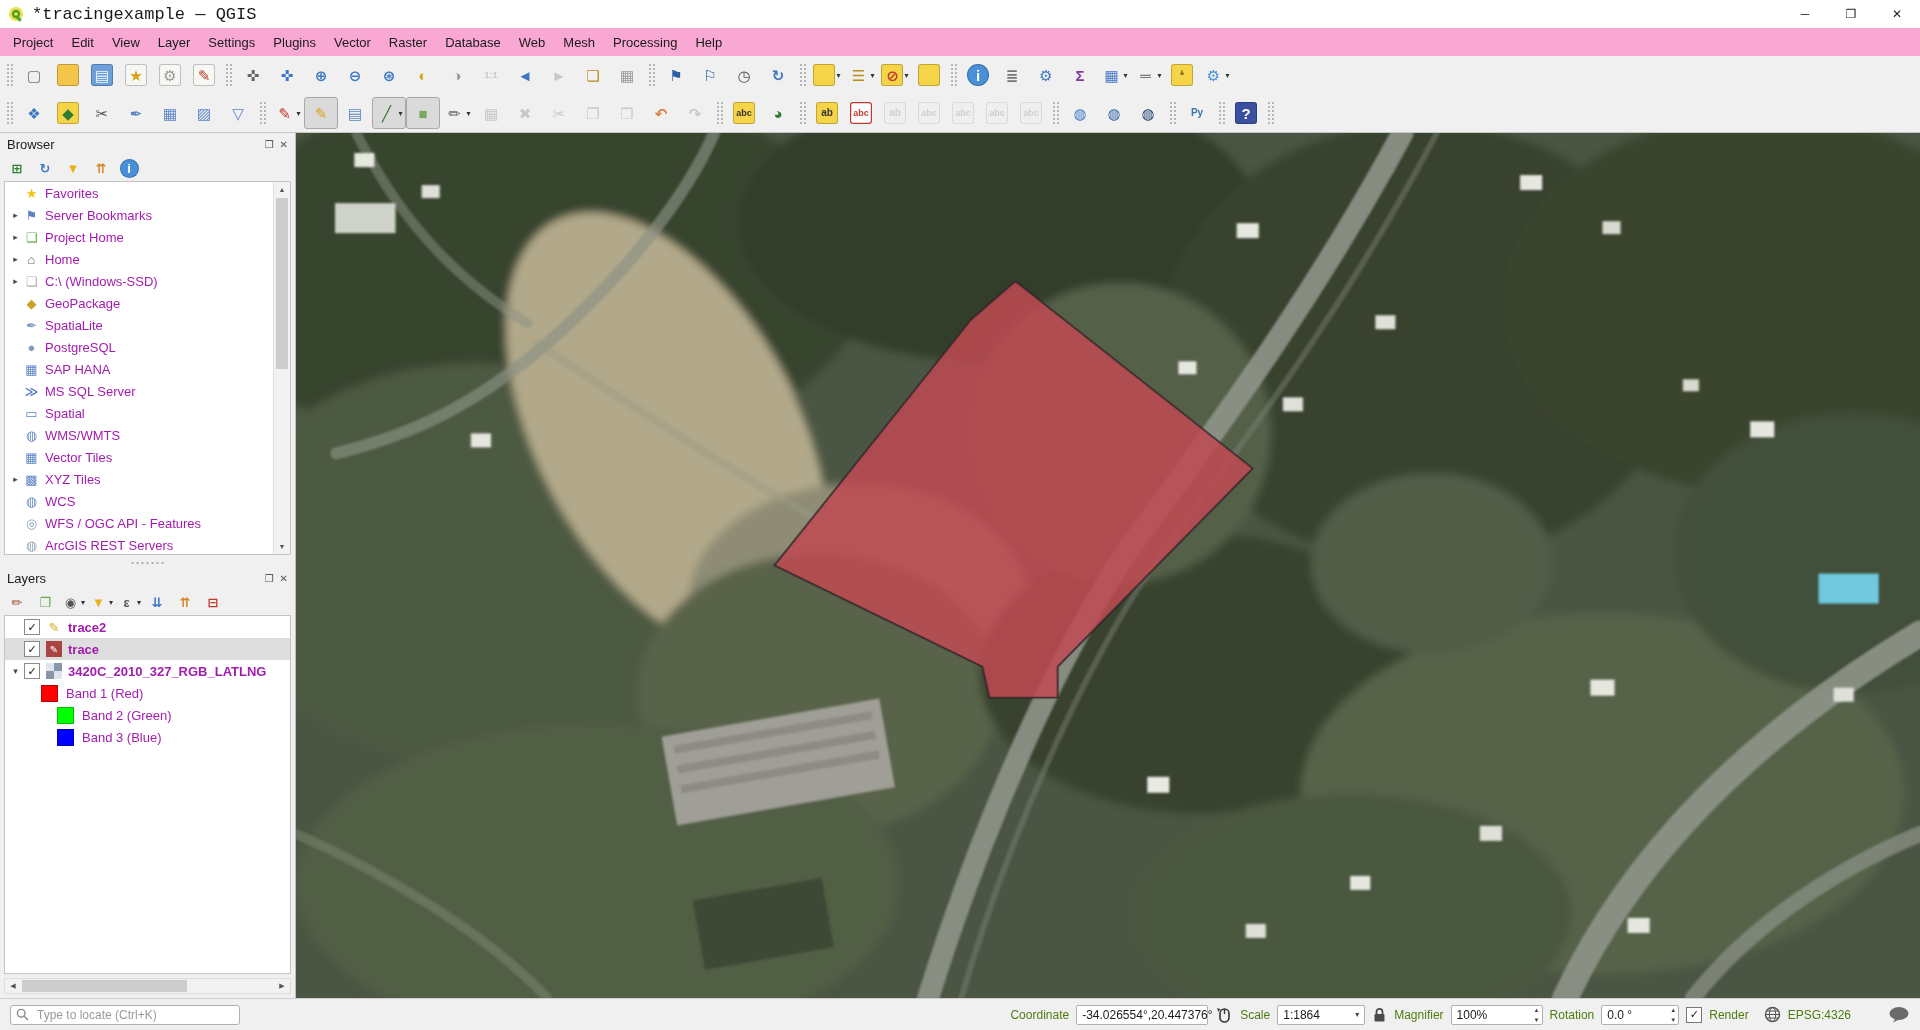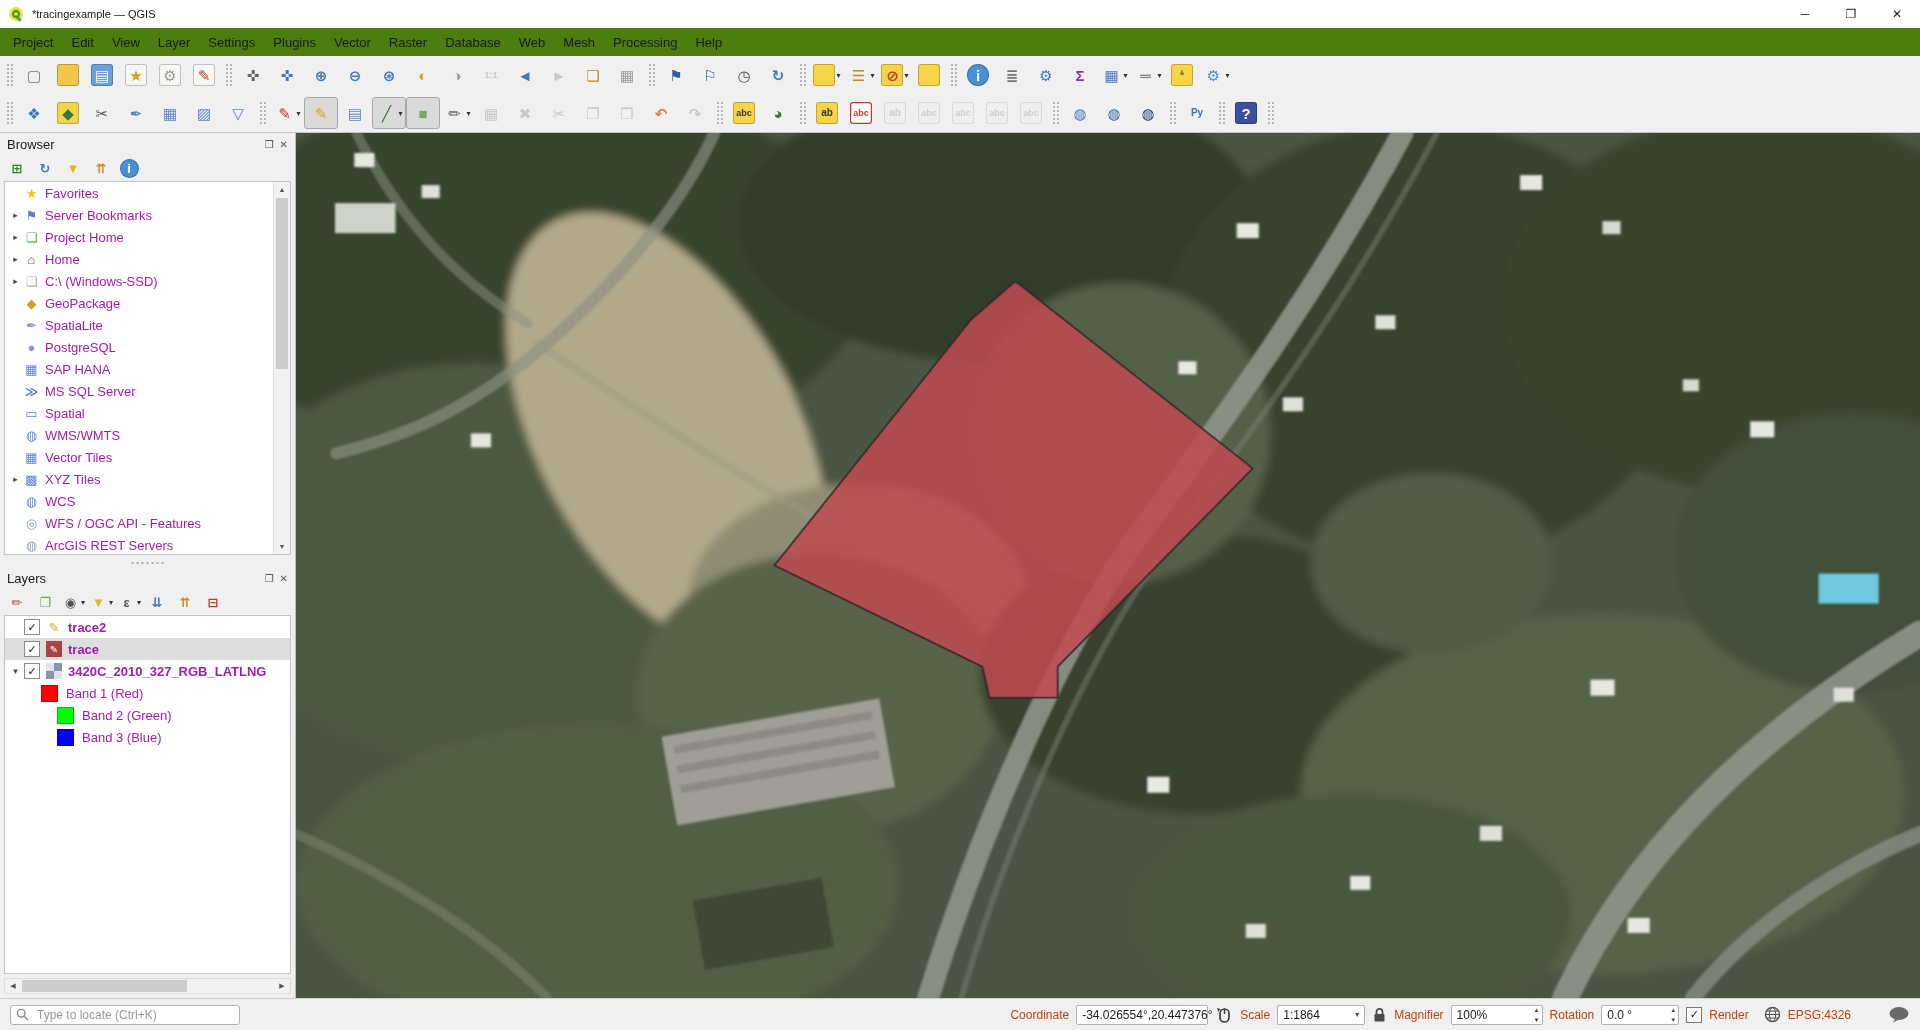--- a/index.html
+++ b/index.html
@@ -1,24 +1,24 @@
 <!DOCTYPE html>
 <html><head>
 <meta charset="utf-8">
 <style>
   html,body{margin:0;padding:0;background:#dcdcdc;}
   .app{position:relative;width:1920px;height:1030px;background:#f0f0f0;overflow:hidden;
        font-family:"Liberation Sans","DejaVu Sans",sans-serif;color:#1a1a1a;}
   
   .titlebar{height:28px;background:#ffffff;display:flex;align-items:center;gap:7px;padding-left:8px;}
-  .title-text{font-size:11px;}
+  .title-text{font-size:17px;font-family:Liberation Mono, monospace;}
   .win-controls{margin-left:auto;display:flex;height:100%;}
   .win-btn{width:46px;display:flex;align-items:center;justify-content:center;font-size:12px;color:#222;}
   
-  .menubar{height:28px;display:flex;align-items:center;background:#4d7c0f;padding-left:4px;font-size:13px;}
+  .menubar{height:28px;display:flex;align-items:center;background:#f9a8d4;padding-left:4px;font-size:13px;}
   .menu-item{padding:4px 9px;}
   
   .toolbar{height:38px;display:flex;align-items:center;background:#f0f0f0;padding-left:2px;}
   #toolbar2{border-bottom:1px solid #c6c6c6;}
   .thandle{width:7px;height:24px;margin:0 4px;flex:none;
      background-image:radial-gradient(circle,#b5b5b5 1px,transparent 1.3px);background-size:4px 4px;}
   .tbtn{height:30px;min-width:30px;display:flex;align-items:center;justify-content:center;
         border-radius:3px;border:1px solid transparent;padding:0 1px;flex:none;}
   .tbtn.pressed{background:#dadada;border-color:#a8a8a8;}
   .tbtn.disabled{opacity:.38;filter:grayscale(.8);}
@@ -69,21 +69,21 @@
   .canvas svg{width:100%;height:100%;display:block;}
   
   .statusbar{position:absolute;left:0;bottom:0;width:100%;height:32px;background:#f0f0f0;
      border-top:1px solid #cfcfcf;display:flex;align-items:center;padding:0 10px;gap:7px;
      font-size:12px;box-sizing:border-box;}
   .locate{position:relative;width:230px;height:20px;flex:none;}
   .locate input{width:100%;height:100%;box-sizing:border-box;border:1px solid #b0b0b0;border-radius:3px;
      padding:0 4px 0 26px;font-size:12px;color:#333;background:#fff;font-family:inherit;}
   .locate input::placeholder{color:#9a9a9a;}
   .locate svg{position:absolute;left:6px;top:3px;}
-  .sb-label{color:#c2410c;flex:none;}
+  .sb-label{color:#4d7c0f;flex:none;}
   .sb-field{height:20px;background:#fff;border:1px solid #b0b0b0;border-radius:2px;display:flex;
      align-items:center;padding:0 5px;font-size:12px;box-sizing:border-box;flex:none;position:relative;}
   .spin{padding-right:16px;}
   .spin-arrs{position:absolute;right:2px;top:1px;bottom:1px;display:flex;flex-direction:column;
      justify-content:space-between;font-size:6px;color:#444;line-height:1;}
   .combo-arr{font-size:8px;color:#444;margin-left:auto;padding-left:6px;}
   .sb-check{width:14px;height:14px;border:1px solid #777;background:#fff;display:flex;align-items:center;
      justify-content:center;font-size:11px;flex:none;}
   .push-right{margin-left:auto;}
   .sb-icon{flex:none;display:flex;align-items:center;}

